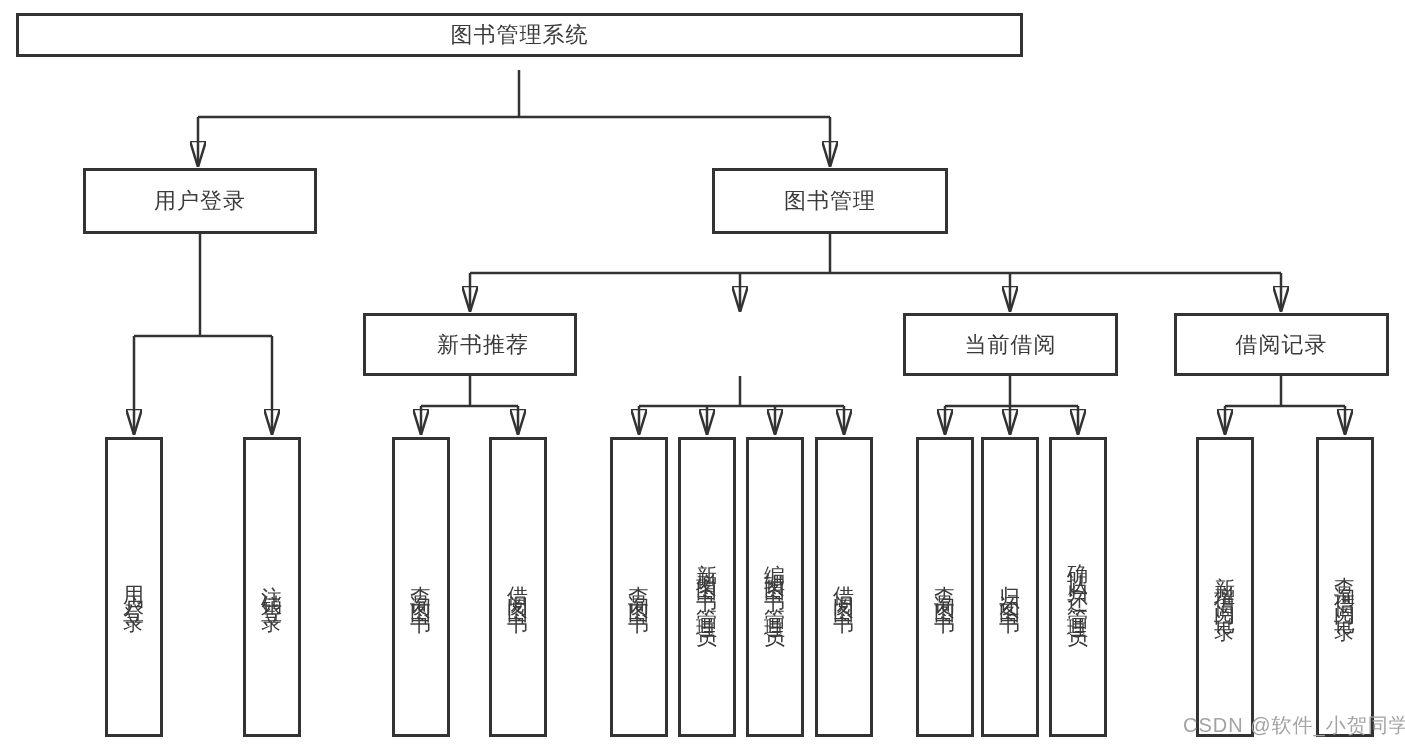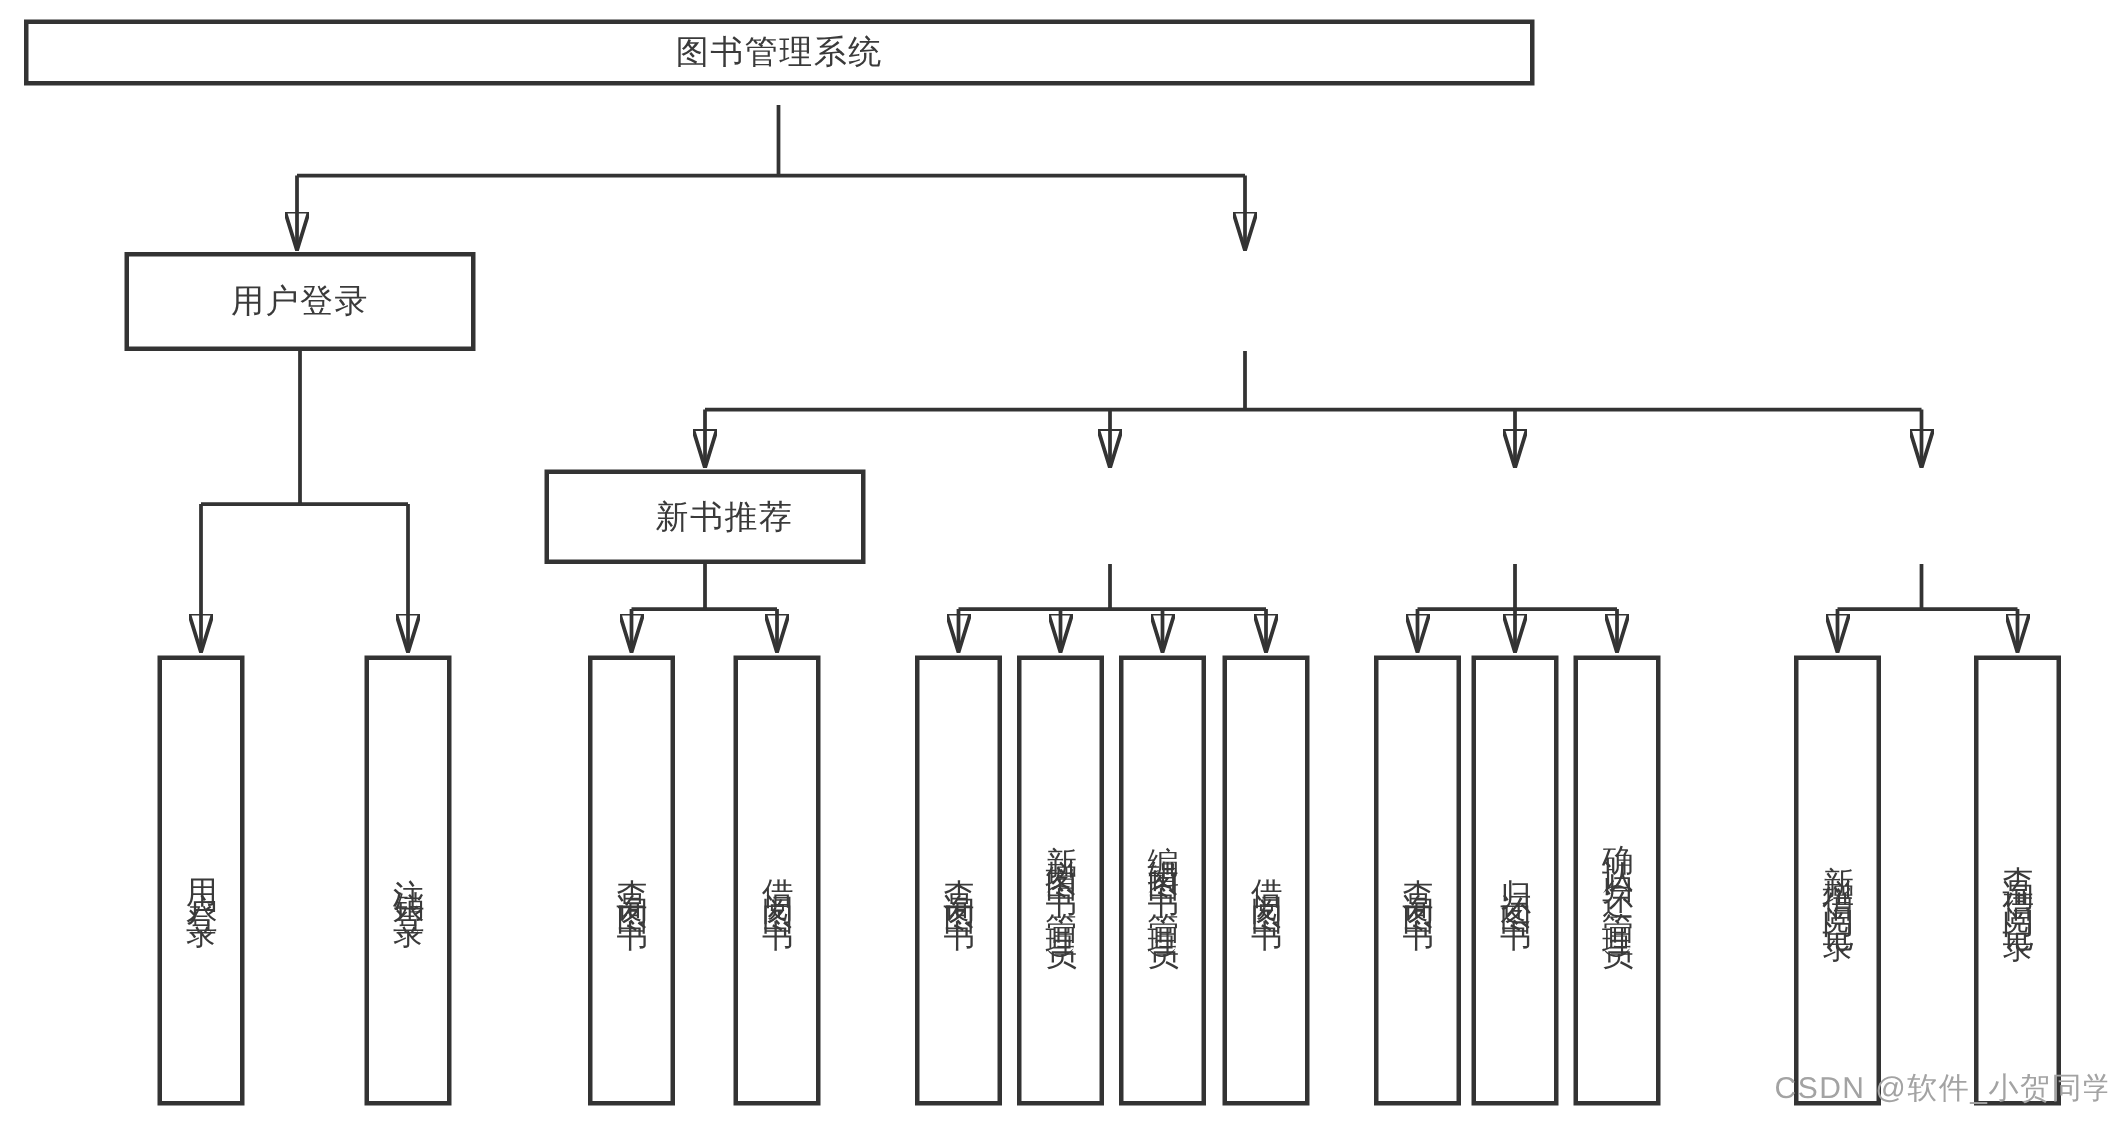--- a/index.html
+++ b/index.html
@@ -98,23 +98,32 @@
     <line x1="1345" y1="406" x2="1345" y2="434" marker-end="url(#arw)"></line>
   </svg>
 
   <div class="node" style="left:16px;top:13px;width:1007px;height:44px;">
     <span>图书管理系统</span>
   </div>
 
   <div class="node" style="left:83px;top:168px;width:234px;height:66px;">
     <span>用户登录</span>
   </div>
+  <div class="node" style="left:712px;top:168px;width:236px;height:66px;">
+    <span>图书管理</span>
+  </div>
 
   <div class="node" style="left:363px;top:313px;width:214px;height:63px;padding-left:26px;">
     <span>新书推荐</span>
+  </div>
+  <div class="node" style="left:903px;top:313px;width:215px;height:63px;">
+    <span>当前借阅</span>
+  </div>
+  <div class="node" style="left:1174px;top:313px;width:215px;height:63px;">
+    <span>借阅记录</span>
   </div>
 
   <div class="node leaf" style="left:105px;">
     <span class="vtext">用户登录</span>
   </div>
   <div class="node leaf" style="left:243px;">
     <span class="vtext">注销登录</span>
   </div>
   <div class="node leaf" style="left:392px;">
     <span class="vtext">查询图书</span>

